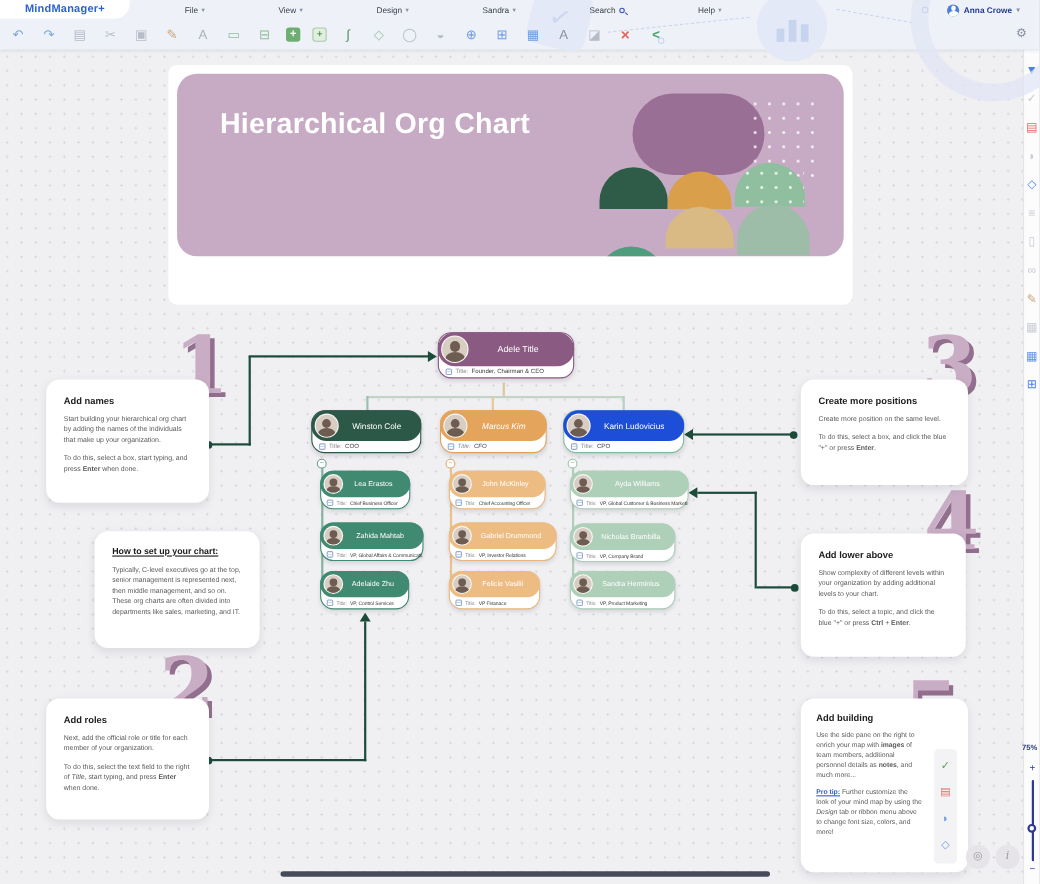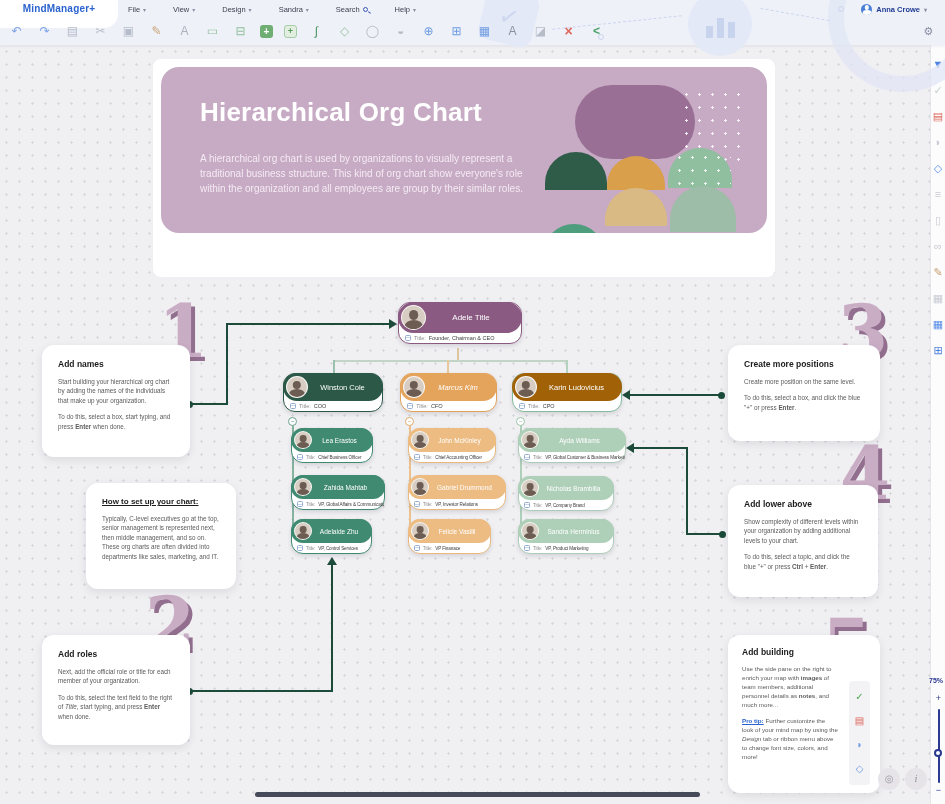--- a/index.html
+++ b/index.html
@@ -15,23 +15,23 @@
      linear-gradient(#c8d3ee,#c8d3ee) 0 100%/7px 12px no-repeat,
      linear-gradient(#c8d3ee,#c8d3ee) 11px 100%/7px 20px no-repeat,
      linear-gradient(#c8d3ee,#c8d3ee) 22px 100%/7px 16px no-repeat;}
   .dc-square{left:482px;top:-10px;width:54px;height:54px;background:#e4e9f7;border-radius:12px;transform:rotate(14deg);color:#cdd7f0;font-size:24px;text-align:center;line-height:54px;font-style:normal;}
   .dc-dash1{left:552px;top:22px;width:130px;border-top:1px dashed #ccd5ee;transform:rotate(-6deg);}
   .dc-dash2{left:760px;top:14px;width:70px;border-top:1px dashed #ccd5ee;transform:rotate(10deg);}
   .dc-dot1{left:598px;top:34px;width:6px;height:6px;border:1px solid #ccd5ee;border-radius:50%;}
   .dc-dot2{left:838px;top:6px;width:6px;height:6px;border:1px solid #ccd5ee;border-radius:50%;}
 
   .menubar{position:relative;height:18px;z-index:2;}
-  .logo{position:absolute;left:0;top:0;width:118px;height:28px;background:#fff;border-radius:0 0 14px 0;color:#2a63cf;font-weight:bold;font-size:10px;line-height:17px;text-align:center;letter-spacing:.2px;}
+  .logo{position:absolute;left:0;top:0;width:118px;height:17px;background:#fff;border-radius:0 0 14px 0;color:#2a63cf;font-weight:bold;font-size:10px;line-height:17px;text-align:center;letter-spacing:.2px;}
   .menus{position:absolute;left:128px;top:0;height:18px;display:flex;align-items:center;gap:27px;}
-  .menu{font-size:7.5px;color:#3a3f4c;display:flex;align-items:center;gap:3px;cursor:pointer;}
+  .menu{font-size:7.5px;color:#3a3f4c;display:flex;align-items:center;gap:3px;cursor:pointer;margin-left:40px;}
   .chev{font-style:normal;font-size:6px;color:#8a90a2;}
   .mag{display:inline-block;width:5px;height:5px;border:1px solid #3a57b8;border-radius:50%;position:relative;}
   .mag:after{content:"";position:absolute;left:4px;top:4px;width:3px;height:1px;background:#3a57b8;transform:rotate(40deg);}
   .user{position:absolute;right:18px;top:0;height:18px;display:flex;align-items:center;gap:4px;font-size:7.5px;color:#1f3a93;font-weight:bold;cursor:pointer;}
   .uava{width:11px;height:11px;border-radius:50%;background:#4a7fd8;position:relative;overflow:hidden;}
   .uava:before{content:"";position:absolute;left:50%;top:18%;width:40%;height:40%;transform:translateX(-50%);border-radius:50%;background:#fff;}
   .uava:after{content:"";position:absolute;left:50%;top:62%;width:80%;height:55%;transform:translateX(-50%);border-radius:50% 50% 0 0;background:#fff;}
 
   .toolbar{position:relative;height:27px;display:flex;align-items:center;padding:0 8px;z-index:2;}
   .ticons{display:flex;align-items:center;gap:11px;}
@@ -68,21 +68,21 @@
   .ava:before{content:"";position:absolute;left:50%;top:18%;width:42%;height:42%;transform:translateX(-50%);border-radius:50%;background:#6d5c52;}
   .ava:after{content:"";position:absolute;left:50%;top:62%;width:80%;height:55%;transform:translateX(-50%);border-radius:50% 50% 0 0;background:#6d5c52;}
   .a-root{width:25px;height:25px;} .a-l2{width:22px;height:22px;} .a-l3{width:18px;height:18px;}
   .trow{display:flex;align-items:center;gap:3px;padding:3px 6px 2px 6px;font-size:5.5px;color:#8b8b8b;white-space:nowrap;overflow:hidden;}
   .trow .tval{color:#3c3c3c;}
   .l3 .trow{font-size:4.6px;letter-spacing:-.1px;padding:3px 4px 2px 5px;}
   .ticon{flex:none;width:6px;height:6px;border:1px solid #93abd1;border-radius:1.5px;background:repeating-linear-gradient(180deg,#fff 0 1.5px,#c8d6ec 1.5px 2.5px);}
   .th-purple{border-color:#8a5a82;} .th-purple .pill{background:#8a5a82;}
   .th-dgreen{border-color:#2c5847;} .th-dgreen .pill{background:#2c5847;}
   .th-orange{border-color:#e2a159;font-style:italic;} .th-orange .pill{background:#e5a45c;}
-  .th-sage{border-color:#84bb9d;}   .th-sage .pill{background:#a16207;}
+  .th-sage{border-color:#84bb9d;}   .th-sage .pill{background:#1d4ed8;}
   .th-teal{border-color:#3f8a71;}   .th-teal .pill{background:#3f8a71;}
   .th-lorange{border-color:#e8b87e;}.th-lorange .pill{background:#edbc83;}
   .th-lsage{border-color:#abccb8;}  .th-lsage .pill{background:#aecfb8;}
 
   .ln{display:block;background:#1c4b39;z-index:1;}
   .dot{display:block;width:7px;height:7px;border-radius:50%;background:#1c4b39;z-index:1;}
   .ar-r{width:0;height:0;border-top:5px solid transparent;border-bottom:5px solid transparent;border-left:8px solid #1c4b39;z-index:1;}
   .ar-l{width:0;height:0;border-top:5px solid transparent;border-bottom:5px solid transparent;border-right:8px solid #1c4b39;z-index:1;}
   .ar-u{width:0;height:0;border-left:5px solid transparent;border-right:5px solid transparent;border-bottom:8px solid #1c4b39;z-index:1;}
   .tg{display:block;width:9px;height:9px;border-radius:50%;background:#fff;border:1px solid;z-index:3;font-size:7px;line-height:7px;text-align:center;font-style:normal;cursor:pointer;}
@@ -188,21 +188,20 @@
         </div>
       <span class="gear ic">⚙</span>
     </div>
   </div>
 
   <div class="canvas">
 
     <div class="headercard">
       <div class="banner">
         <div class="b-title">Hierarchical Org Chart</div>
-        <div class="b-desc">A hierarchical org chart is used by organizations to visually represent a traditional business structure. This kind of org chart show everyone's role within the organization and all employees are group by their similar roles.</div>
         <i class="blob"></i>
         <i class="dots" style="left:519px;top:21px;width:66px;height:78px;"></i>
         <i class="dome" style="left:384px;top:85px;width:62px;height:38px;background:#2e5c49;"></i>
         <i class="dome" style="left:446px;top:89px;width:58px;height:34px;background:#d99f4a;"></i>
         <i class="dome" style="left:507px;top:81px;width:64px;height:40px;background:#8fbf9f;"></i>
         <i class="dots" style="left:512px;top:84px;width:58px;height:36px;"></i>
         <i class="dome" style="left:444px;top:121px;width:62px;height:38px;background:#d9ba85;"></i>
         <i class="dome" style="left:509px;top:119px;width:66px;height:46px;background:#9dbda8;"></i>
         <i class="dome" style="left:382px;top:157px;width:62px;height:42px;background:#4e9d7d;"></i>
       </div>

